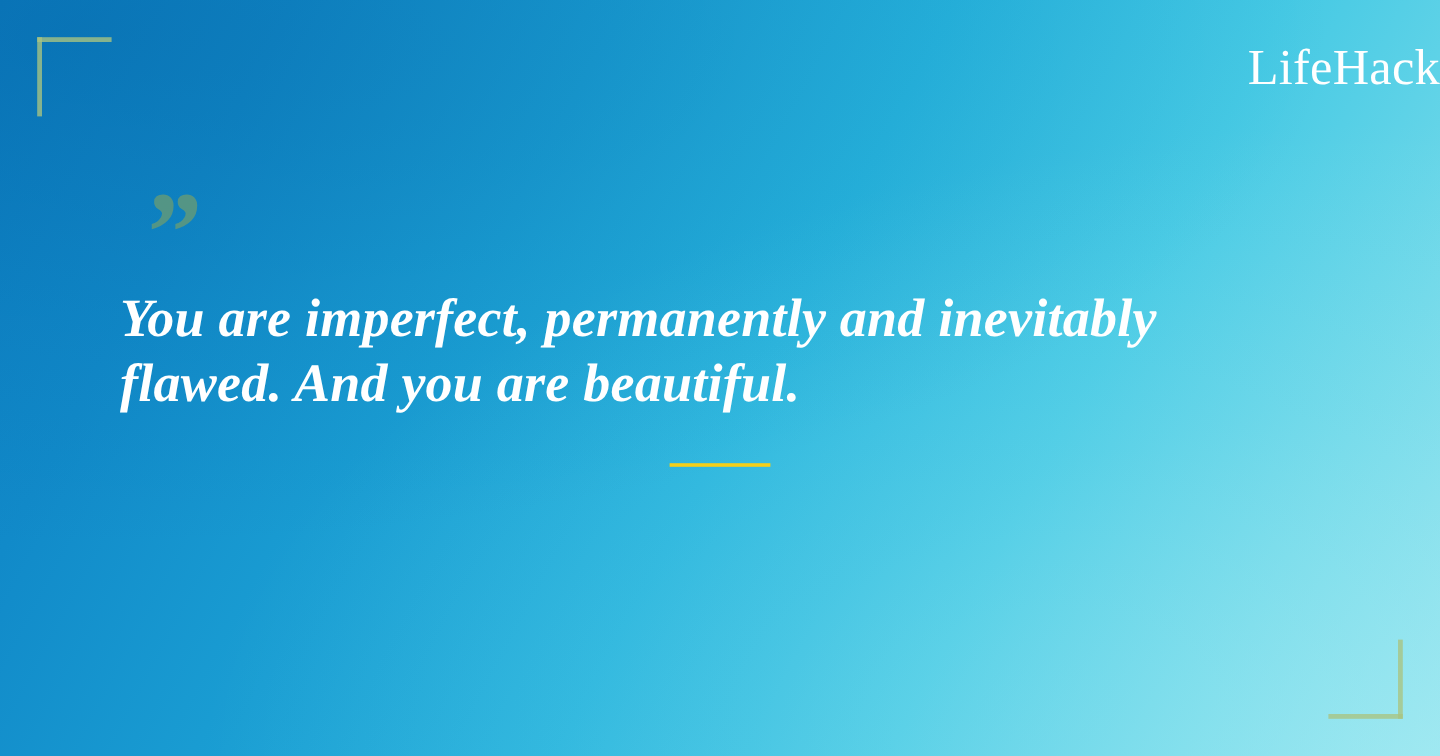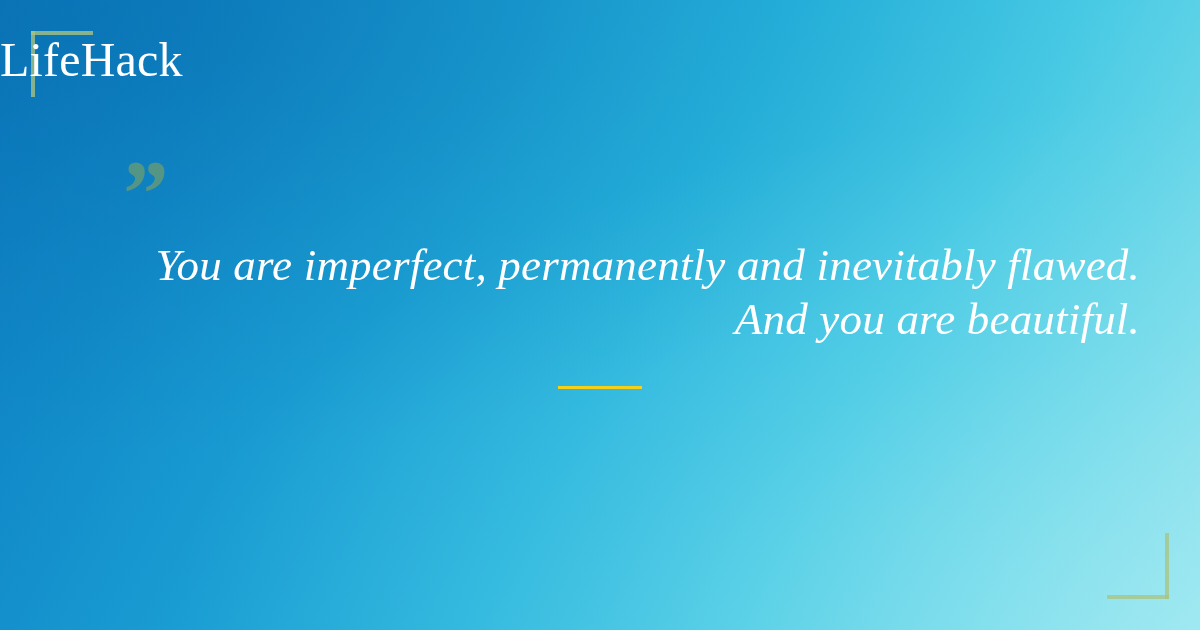--- a/index.html
+++ b/index.html
@@ -58,23 +58,23 @@
   .corner-br { left: 1107px; top: 533px; }
   .corner-br .arm-h { left: 0; bottom: 0; width: 62px; height: 4px; }
   .corner-br .arm-v { right: 0; top: 0; width: 4px; height: 66px; }
 
   
   .brand {
     position: absolute;
     top: 36px;
     left: 0;
     width: 100%;
-    text-align: left;
+    text-align: right;
     font-family: "Liberation Serif", "DejaVu Serif", serif;
-    font-size: 48px;
+    font-size: 42px;
     line-height: 1;
     font-weight: 400;
     color: #ffffff;
     letter-spacing: 0.2px;
   }
 
   
   .quote-mark {
     position: absolute;
     left: 118px;
@@ -90,29 +90,28 @@
     line-height: 1;
     user-select: none;
   }
 
   
   .quote {
     position: absolute;
     top: 238px;
     left: 100px;
     width: 1000px;
-    text-align: right;
+    text-align: left;
     color: #ffffff;
     font-family: "Liberation Serif", "DejaVu Serif", serif;
     font-style: italic;
-    font-weight: 400;
+    font-weight: 700;
     font-size: 45px;
     line-height: 54px;
     letter-spacing: 0.2px;
-    margin-left: 40px;
   }
 
   
   .divider {
     position: absolute;
     left: 558px;
     top: 386px;
     width: 84px;
     height: 3px;
     background: #f5cf18;

